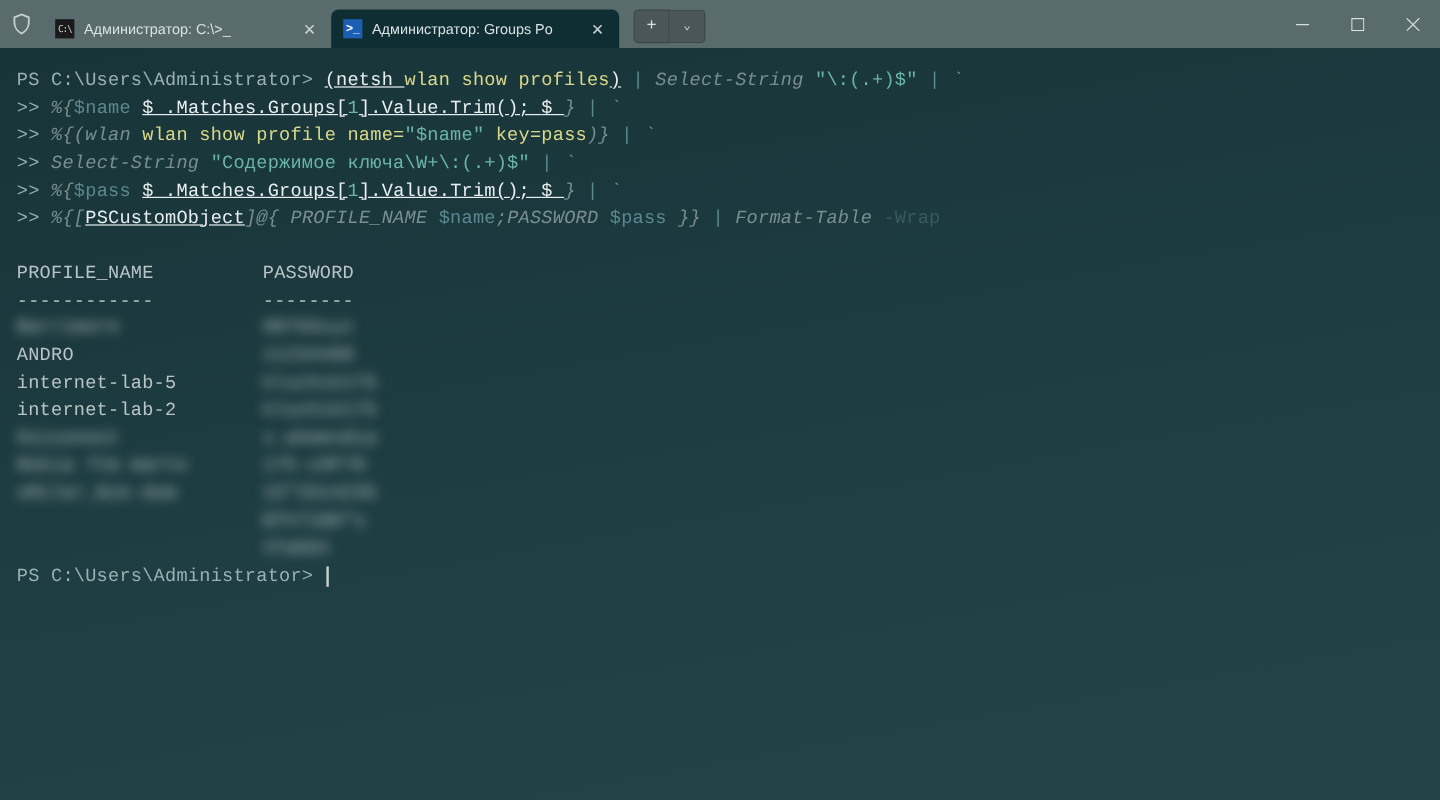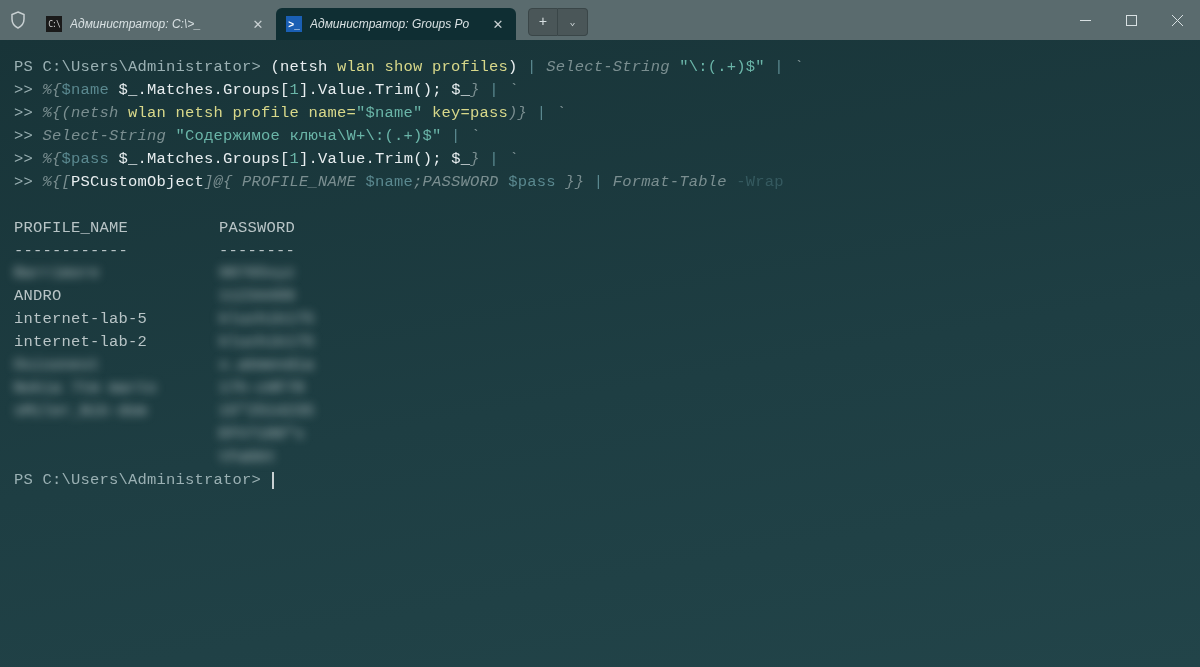--- a/index.html
+++ b/index.html
@@ -69,21 +69,20 @@
     color: #fff;
     font-weight: bold;
     font-size: 10px;
     padding: 1px 3px;
   }
   .tab-title {
     flex: 1;
     white-space: nowrap;
     overflow: hidden;
     text-overflow: ellipsis;
-    font-style: italic;
   }
   .tab-close {
     width: 16px;
     height: 16px;
     display: flex;
     align-items: center;
     justify-content: center;
     margin-left: 6px;
     font-size: 13px;
     color: #c8d0d2;
@@ -130,21 +129,21 @@
     color: #b8c4c6;
     letter-spacing: 0.2px;
     background: linear-gradient(170deg, #183438 0%, #1e3e43 55%, #224449 100%);
     height: calc(100% - 40px);
   }
   .terminal pre {
     font-family: Consolas, 'Courier New', monospace;
     white-space: pre;
   }
   .prompt { color: #9ab0b3; }
-  .cmd-white { color: #e8eef0; }
+  .cmd-white { color: #e8eef0; text-decoration: underline; }
   .cmd-yellow { color: #d8d88a; }
   .cmd-gray { color: #7a8e90; font-style: italic; }
   .cmd-teal { color: #6ab5a8; }
   .cmd-op { color: #5a888f; }
   .blur {
     filter: blur(5px);
     user-select: none;
   }
   .row { display: flex; }
   .col1 { width: 205px; }
@@ -200,21 +199,21 @@
           <line x1="0" y1="0" x2="11" y2="11"></line>
           <line x1="11" y1="0" x2="0" y2="11"></line>
         </svg>
     </div>
   </div>
 </div>
 
 <div class="terminal">
 <pre><span class="prompt">PS C:\Users\Administrator&gt; </span><span class="cmd-white">(netsh </span><span class="cmd-yellow">wlan show profiles</span><span class="cmd-white">)</span><span class="cmd-op"> | </span><span class="cmd-gray">Select-String </span><span class="cmd-teal">"\:(.+)$"</span><span class="cmd-op"> | </span><span class="cmd-gray">`</span>
 <span class="prompt">&gt;&gt; </span><span class="cmd-gray">%{</span><span class="cmd-op">$name </span><span class="cmd-white">$_</span><span class="cmd-white">.Matches.Groups[</span><span class="cmd-teal">1</span><span class="cmd-white">].Value.Trim(); </span><span class="cmd-white">$_</span><span class="cmd-gray">} </span><span class="cmd-op">| </span><span class="cmd-gray">`</span>
-<span class="prompt">&gt;&gt; </span><span class="cmd-gray">%{(netsh </span><span class="cmd-yellow">wlan netsh profile name=</span><span class="cmd-teal">"$name"</span><span class="cmd-yellow"> key=pass</span><span class="cmd-gray">)} </span><span class="cmd-op">| </span><span class="cmd-gray">`</span>
+<span class="prompt">&gt;&gt; </span><span class="cmd-gray">%{(wlan </span><span class="cmd-yellow">wlan show profile name=</span><span class="cmd-teal">"$name"</span><span class="cmd-yellow"> key=pass</span><span class="cmd-gray">)} </span><span class="cmd-op">| </span><span class="cmd-gray">`</span>
 <span class="prompt">&gt;&gt; </span><span class="cmd-gray">Select-String </span><span class="cmd-teal">"Содержимое ключа\W+\:(.+)$"</span><span class="cmd-op"> | </span><span class="cmd-gray">`</span>
 <span class="prompt">&gt;&gt; </span><span class="cmd-gray">%{</span><span class="cmd-op">$pass </span><span class="cmd-white">$_</span><span class="cmd-white">.Matches.Groups[</span><span class="cmd-teal">1</span><span class="cmd-white">].Value.Trim(); </span><span class="cmd-white">$_</span><span class="cmd-gray">} </span><span class="cmd-op">| </span><span class="cmd-gray">`</span>
 <span class="prompt">&gt;&gt; </span><span class="cmd-gray">%{[</span><span class="cmd-white">PSCustomObject</span><span class="cmd-gray">]@{ PROFILE_NAME </span><span class="cmd-op">$name</span><span class="cmd-gray">;PASSWORD </span><span class="cmd-op">$pass </span><span class="cmd-gray">}} </span><span class="cmd-op">| </span><span class="cmd-gray">Format-Table </span><span class="cmd-op" style="opacity:.4">-Wrap</span>
 
 </pre>
 <pre><div class="row"><span class="col1">PROFILE_NAME</span><span>PASSWORD</span></div><div class="row"><span class="col1">------------</span><span>--------</span></div><div id="rows"><div class="row"><span class="col1 blur">Barrimore</span><span class="blur">98765xyz</span></div><div class="row"><span class="col1">ANDRO</span><span class="blur">11234499</span></div><div class="row"><span class="col1">internet-lab-5</span><span class="blur">kluchik175</span></div><div class="row"><span class="col1">internet-lab-2</span><span class="blur">kluchik175</span></div><div class="row"><span class="col1 blur">Osisonest</span><span class="blur">x.akmendia</span></div><div class="row"><span class="col1 blur">Nokia 7tm marto</span><span class="blur">17h-cHF78</span></div><div class="row"><span class="col1 blur">sMiler_Nik-dom</span><span class="blur">15"2514235</span></div><div class="row"><span class="col1 blur"></span><span class="blur">EFV7180"s</span></div><div class="row"><span class="col1 blur"></span><span class="blur">tFabbt</span></div></div></pre>
 <pre><span class="prompt">PS C:\Users\Administrator&gt; </span><span class="cursor"></span></pre>
 </div>
 
 </body></html>

